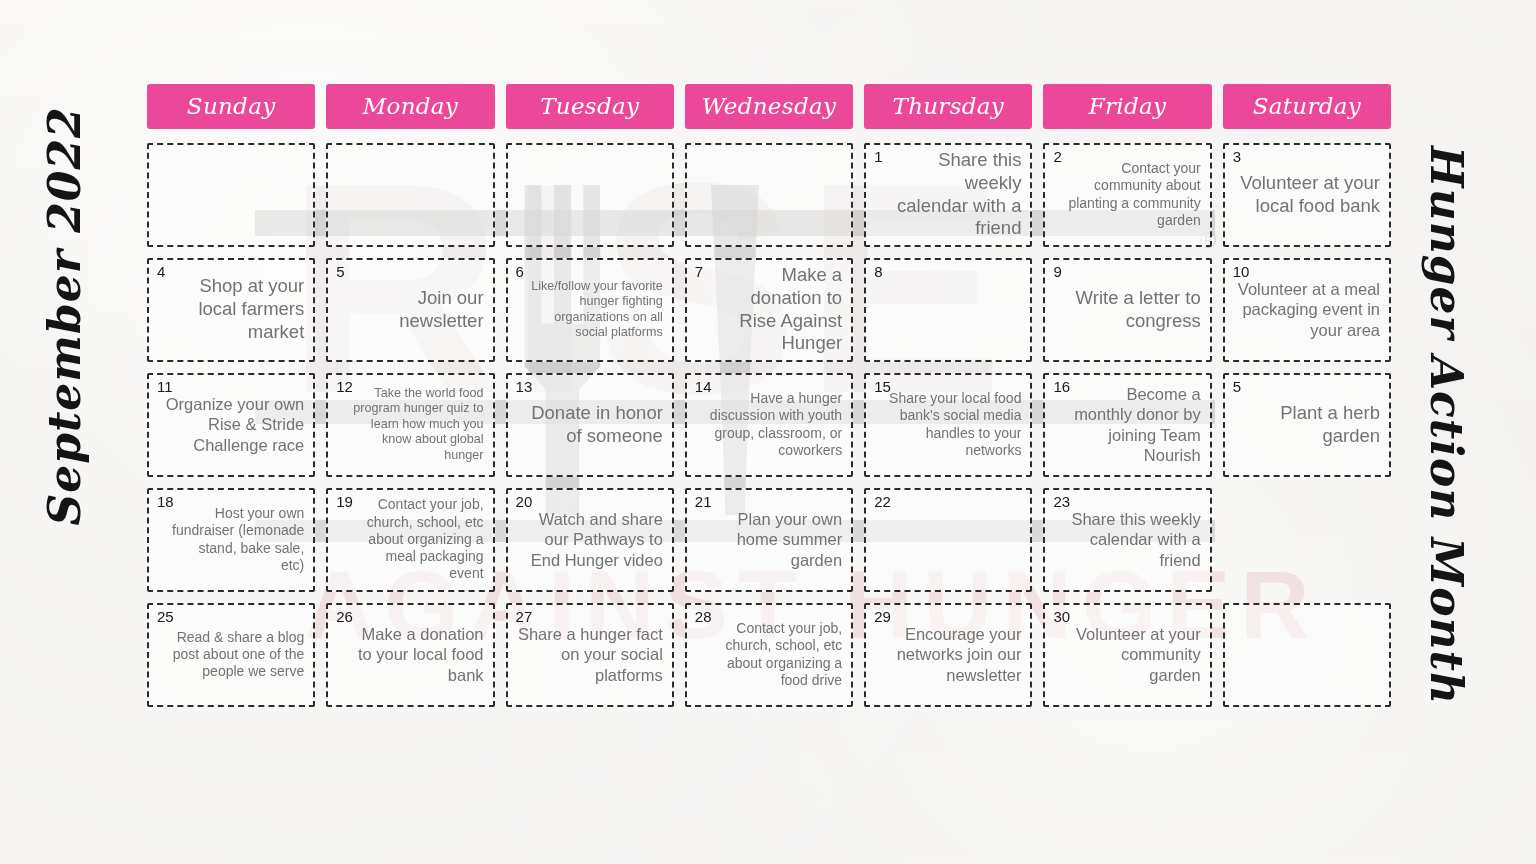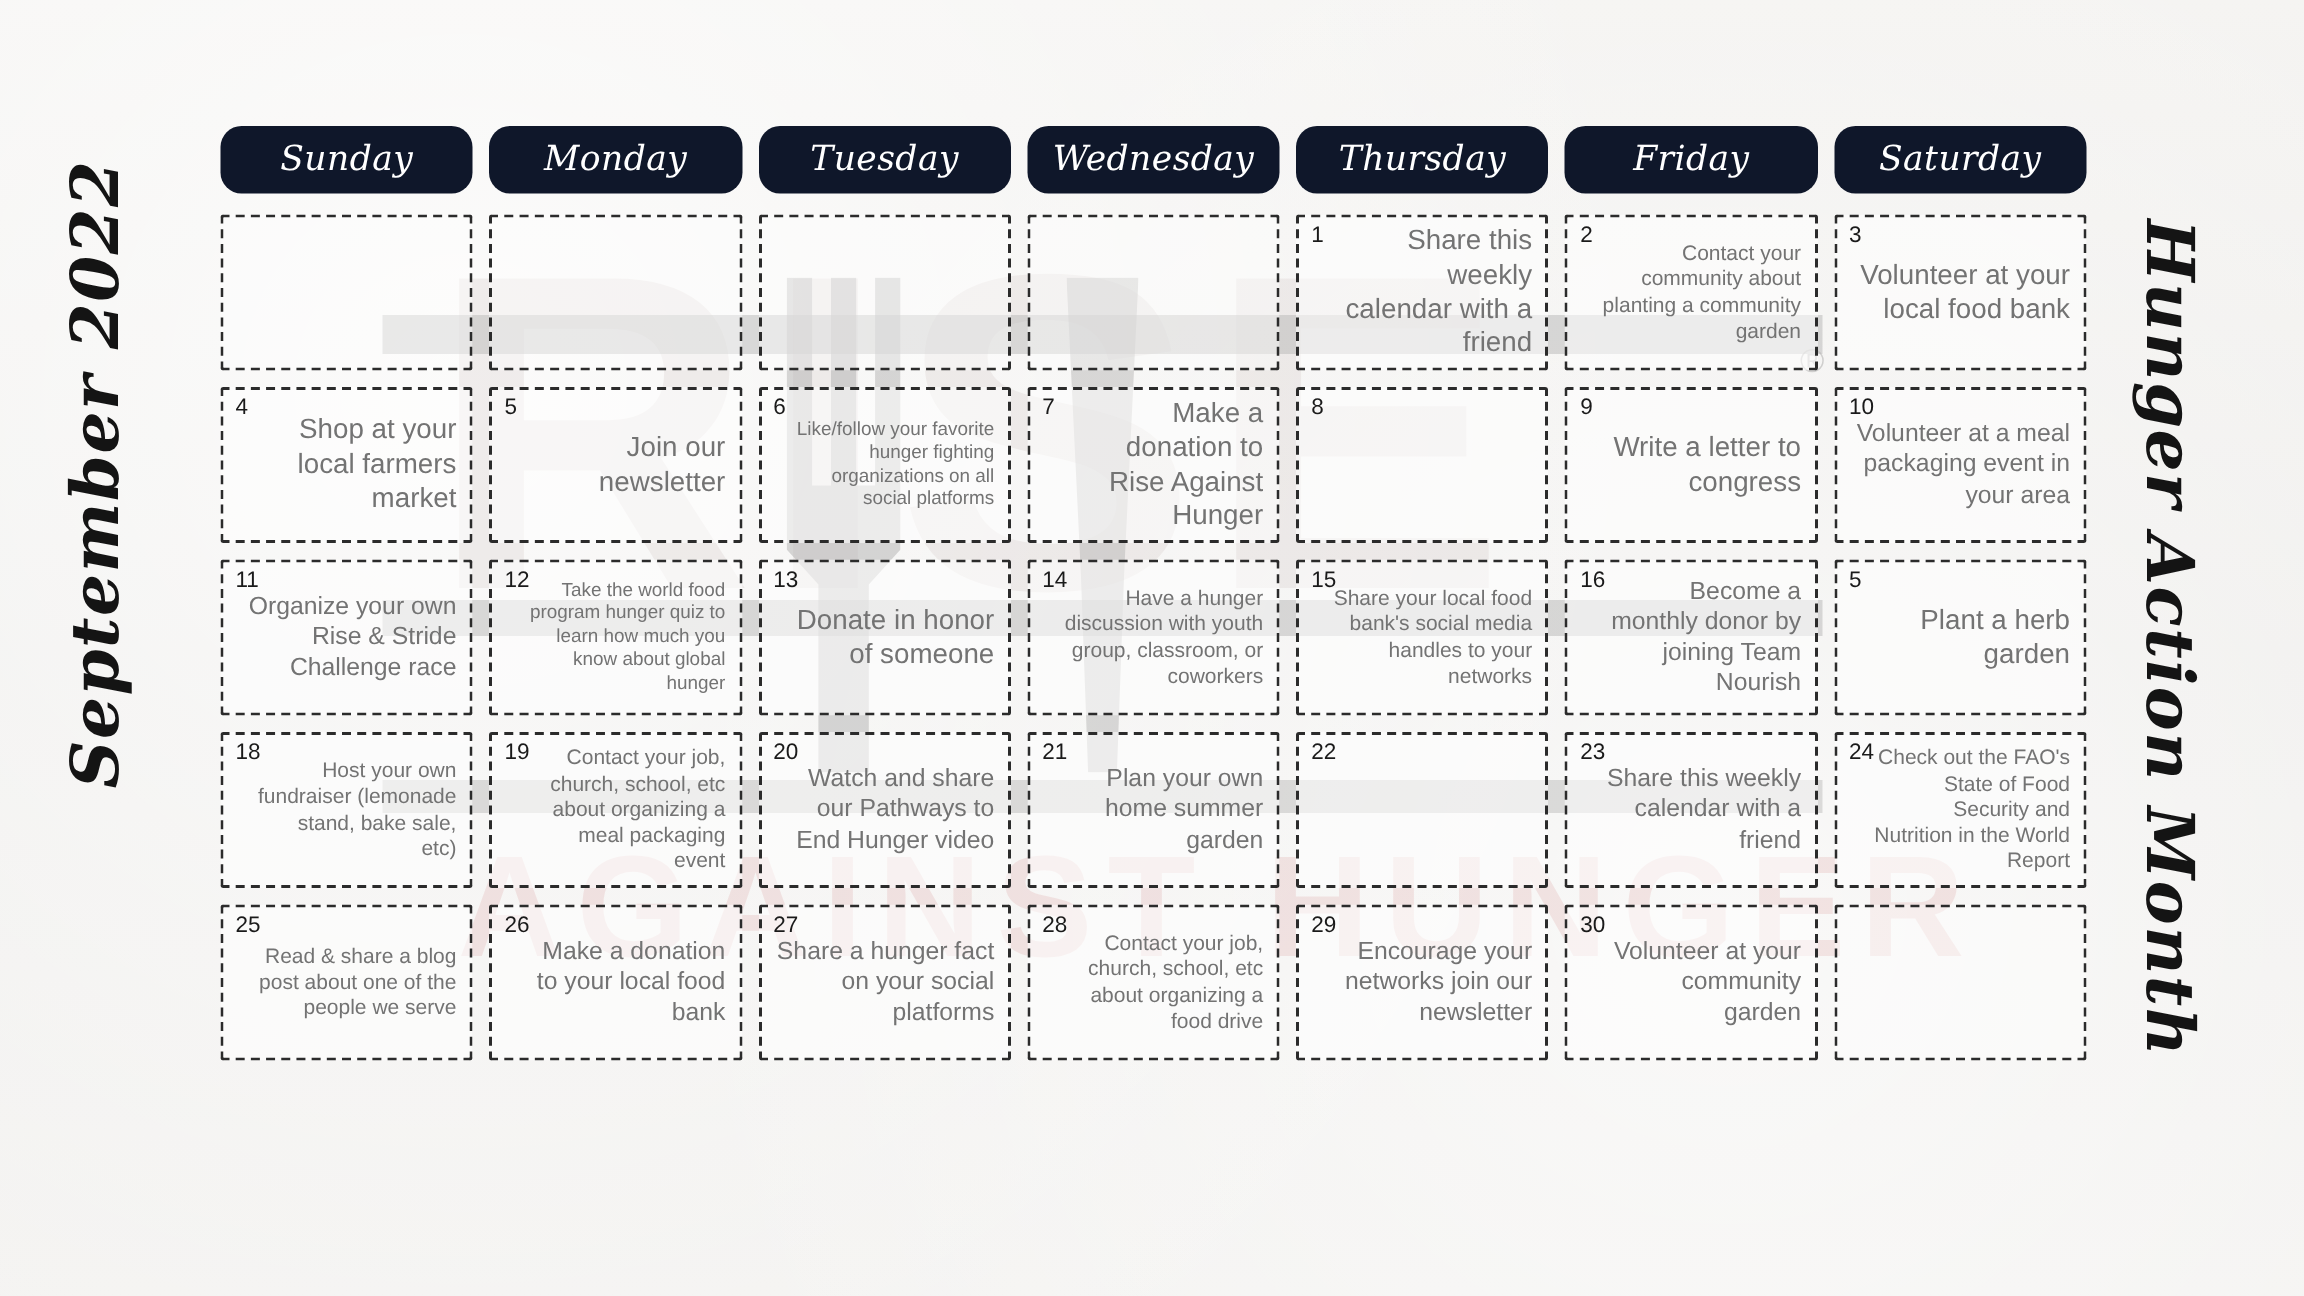--- a/index.html
+++ b/index.html
@@ -127,28 +127,28 @@
     top: 84px;
     width: 1244px;
   }
   .dow-row {
     display: grid;
     grid-template-columns: repeat(7, 1fr);
     gap: 11px;
     margin-bottom: 14px;
   }
   .dow {
-    background: #0f172a;
+    background: #ec4899;
     color: #ffffff;
     font-family: "DejaVu Serif", serif;
     font-style: italic;
     font-size: 23px;
     text-align: center;
     padding: 9px 0 10px 0;
-    border-radius: 14px;
+    border-radius: 3px;
     letter-spacing: 0.3px;
   }
   .weeks {
     display: flex;
     flex-direction: column;
     gap: 11px;
   }
   .week {
     display: grid;
     grid-template-columns: repeat(7, 1fr);
@@ -316,24 +316,20 @@
           <div class="daynum">21</div>
           <div class="task sz-md indent">Plan your own home summer garden</div>
         </div>
         <div class="cell">
           <div class="daynum">22</div>
         </div>
         <div class="cell">
           <div class="daynum">23</div>
           <div class="task sz-md">Share this weekly calendar with a friend</div>
         </div>
-        <div class="cell">
-          <div class="daynum">24</div>
-          <div class="task sz-sm indent">Check out the FAO's State of Food Security and Nutrition in the World Report</div>
-        </div>
       </div>
       <div class="week">
         <div class="cell">
           <div class="daynum">25</div>
           <div class="task sz-sm">Read &amp; share a blog post about one of the people we serve</div>
         </div>
         <div class="cell">
           <div class="daynum">26</div>
           <div class="task sz-md indent">Make a donation to your local food bank</div>
         </div>

